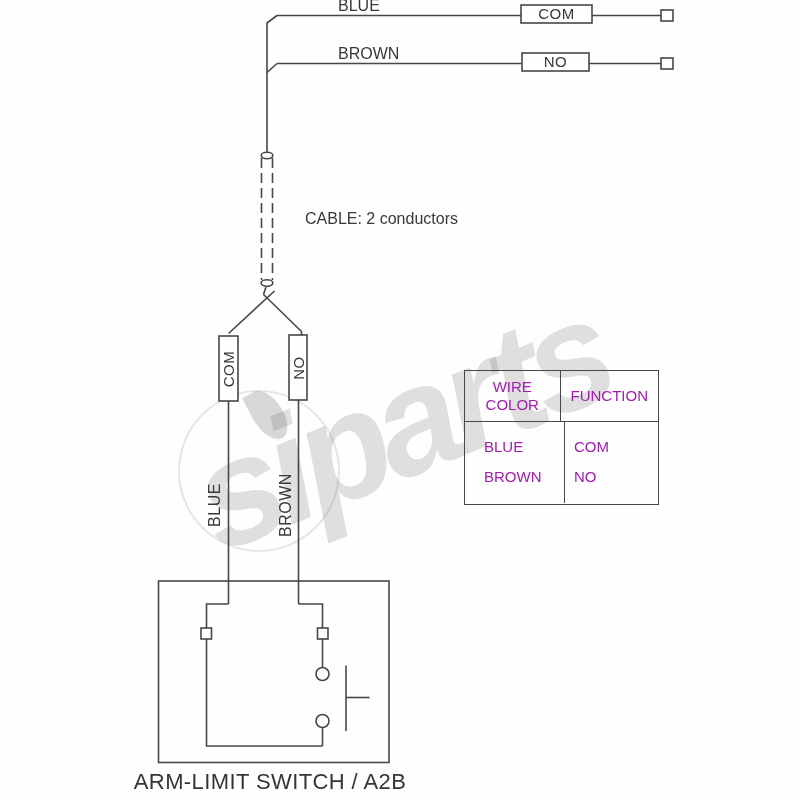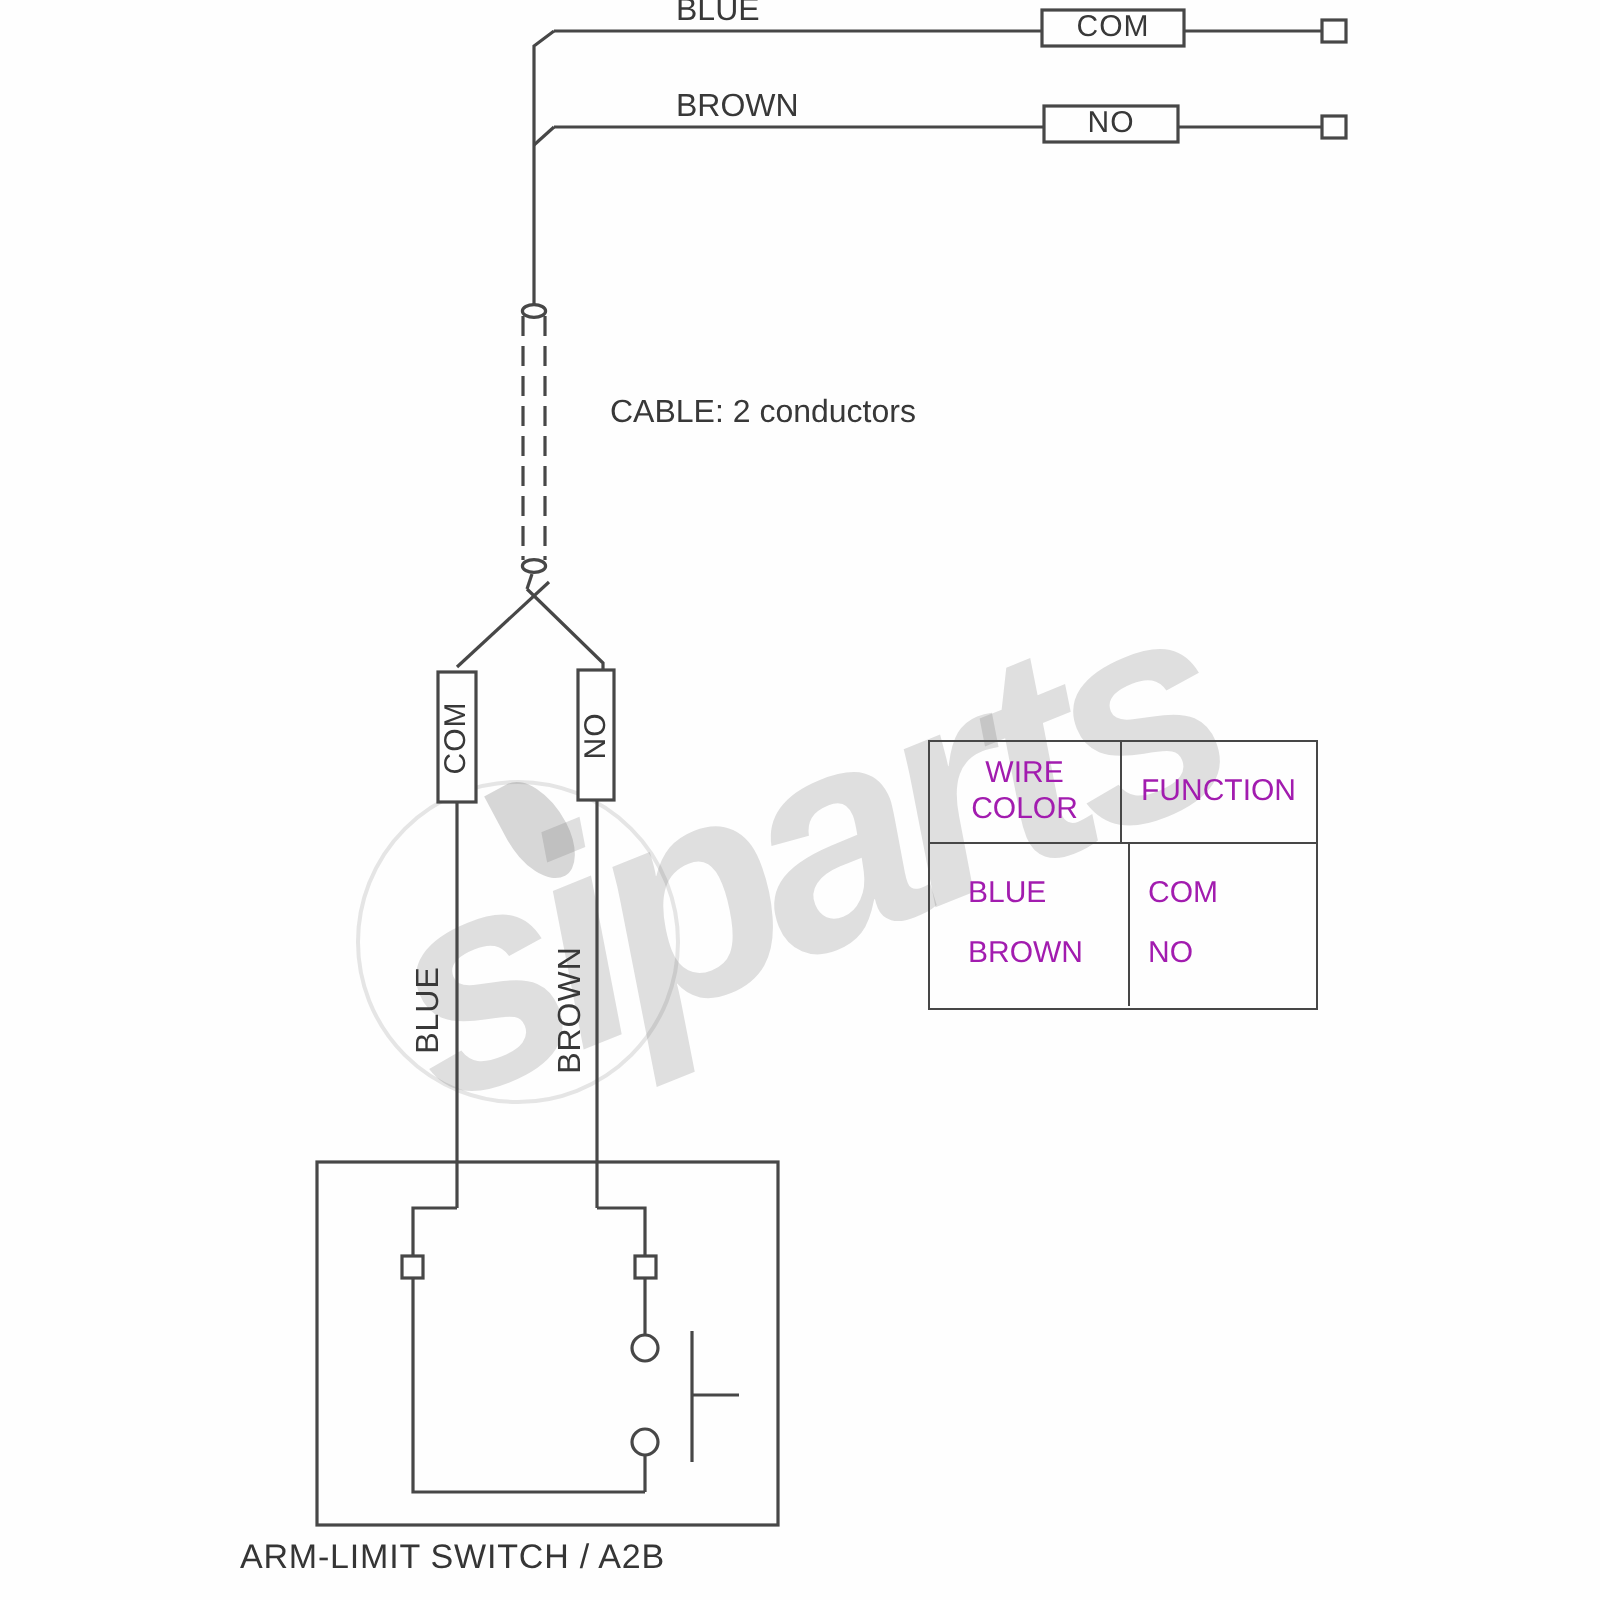--- a/index.html
+++ b/index.html
@@ -49,24 +49,24 @@
   .lbl { position: absolute; font-size: 16px; color: #383838; white-space: nowrap; }
   .lbl.terminal {
     text-align: center; font-size: 15px; letter-spacing: 0.5px;
   }
   .lbl.vert {
     text-align: center;
     transform: rotate(-90deg);
     transform-origin: center center;
     letter-spacing: 0.5px;
   }
-  .cable-note { position: absolute; left: 305px; top: 196px; font-size: 16px; line-height: 22.5px; color: #383838; }
+  .cable-note { position: absolute; left: 305px; top: 208px; font-size: 16px; line-height: 22.5px; color: #383838; }
   .caption {
     position: absolute; left: 120px; top: 769px; width: 300px;
-    text-align: left; font-size: 17px; letter-spacing: 0.4px; color: #353535;
+    text-align: center; font-size: 22px; letter-spacing: 0.4px; color: #353535;
   }
   
   .func-table {
     position: absolute; left: 464px; top: 370px;
     width: 195px; height: 135px;
     border: 1.5px solid #474747;
     box-sizing: border-box;
     font-size: 15px; color: #a21caf;
     background: transparent;
   }

